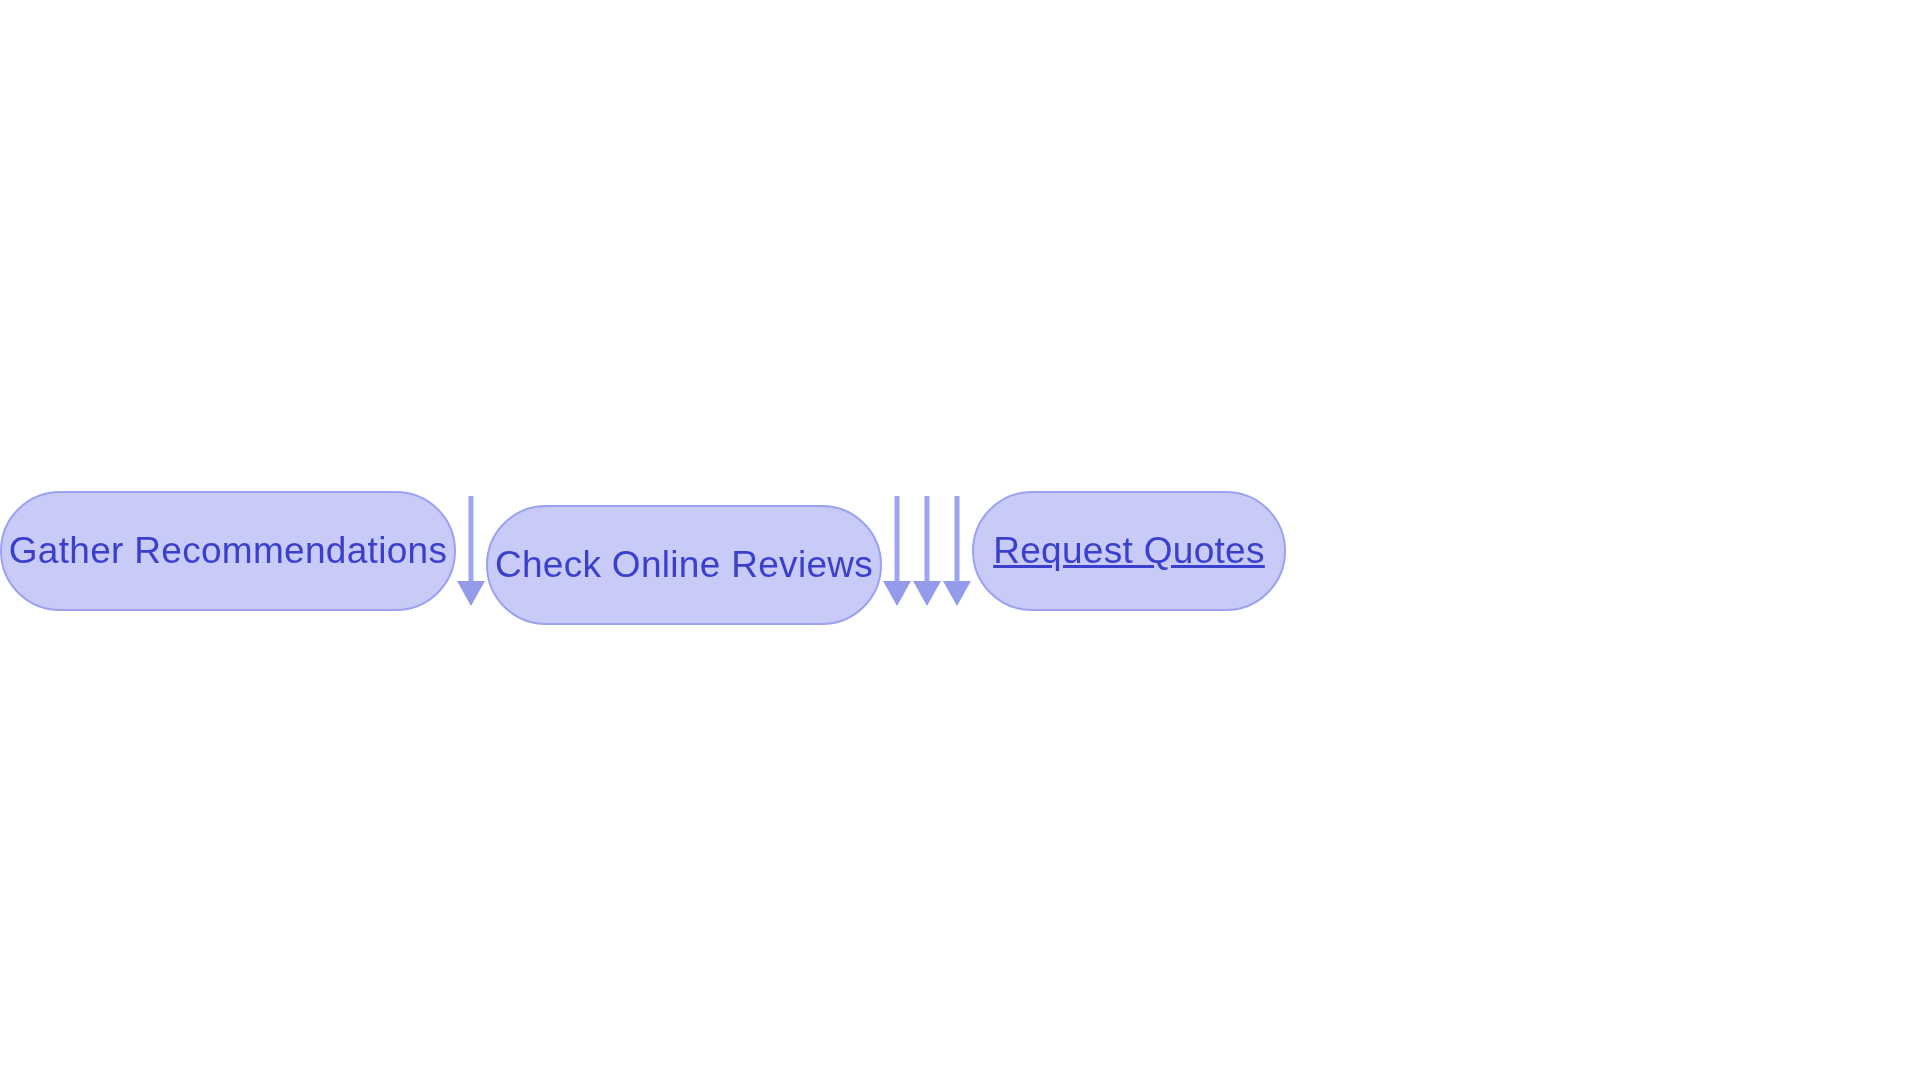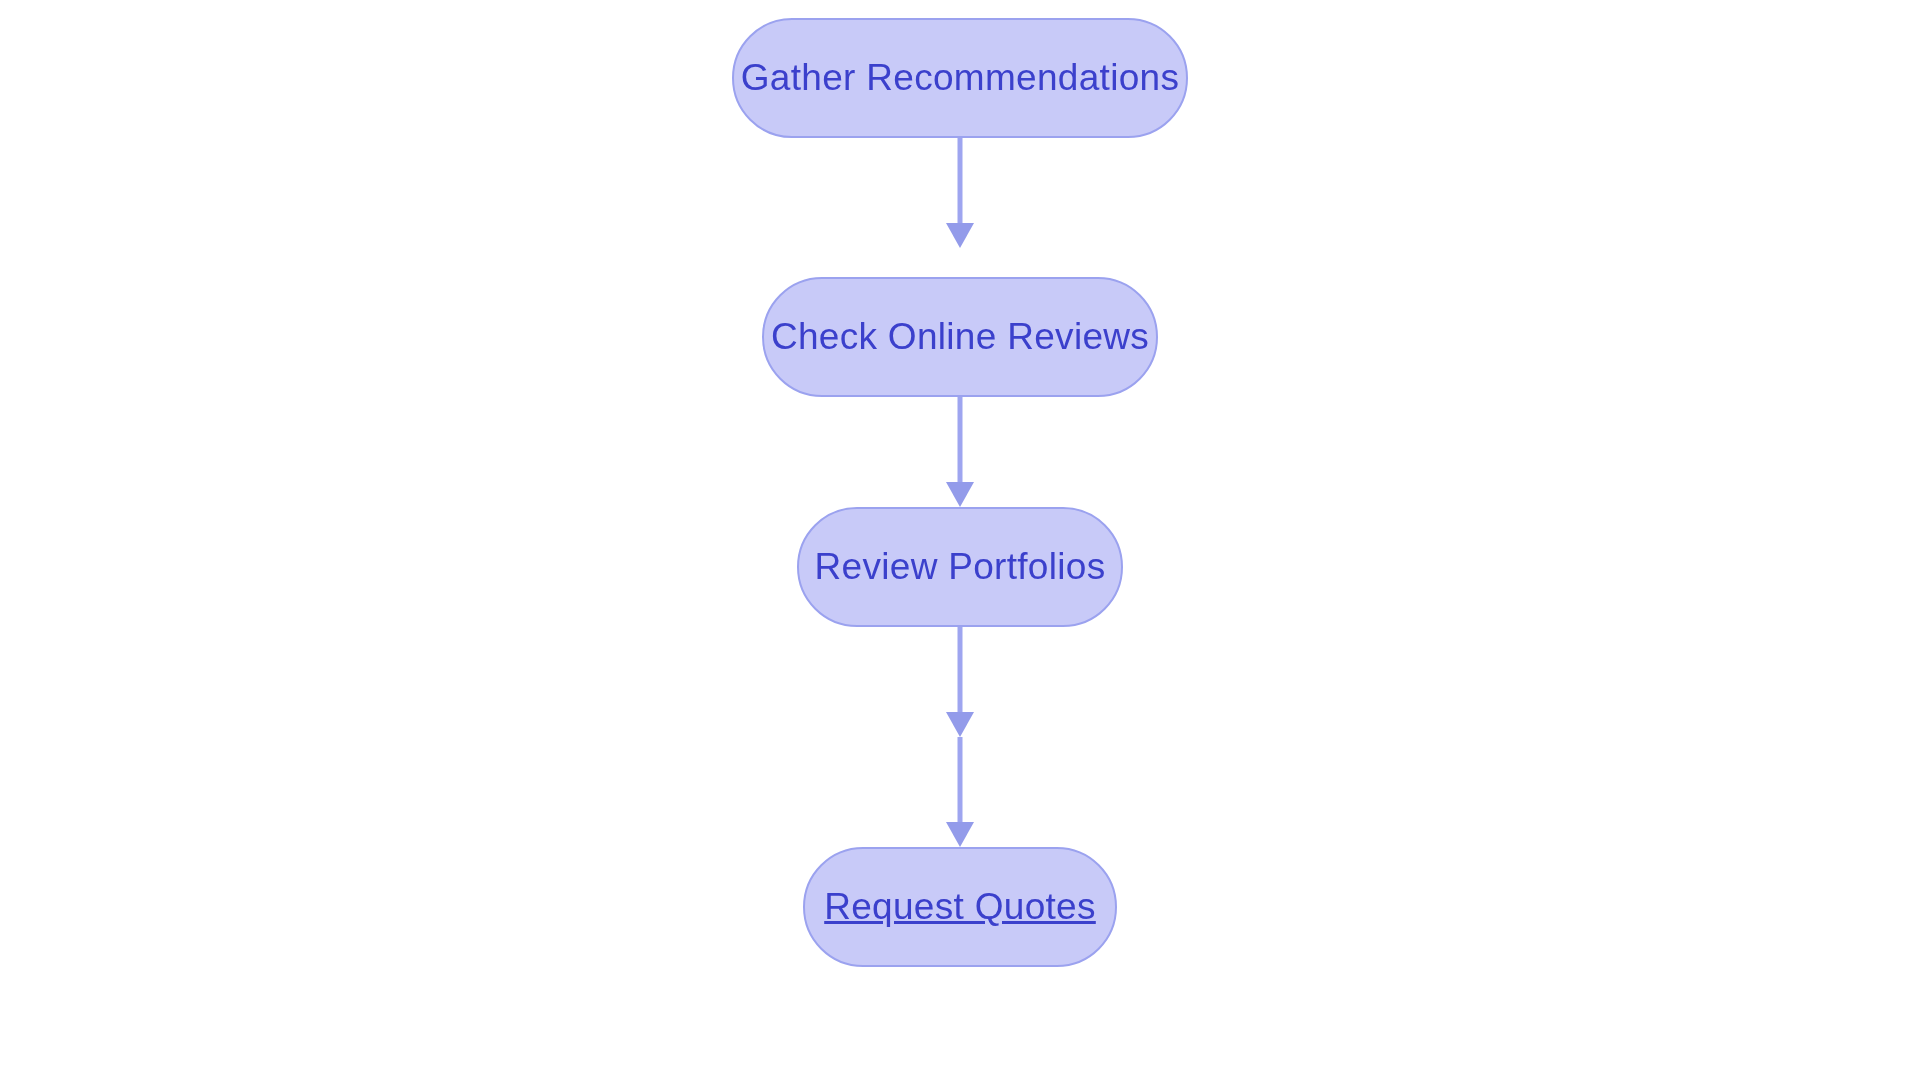--- a/index.html
+++ b/index.html
@@ -13,21 +13,21 @@
     font-family: "Liberation Sans", "DejaVu Sans", sans-serif;
     overflow: hidden;
   }
   .canvas {
     position: relative;
     width: 1920px;
     height: 1083px;
     box-sizing: border-box;
     padding-top: 18px;
     display: flex;
-    flex-direction: column;
+    flex-direction: row;
     align-items: center;
   }
   .node {
     flex: 0 0 auto;
     height: 120px;
     border-radius: 60px;
     background: var(--node-fill, #c8caf8);
     border: 2px solid var(--node-border, #9ba2ef);
     color: var(--node-text, #3b40cc);
     display: flex;
@@ -86,23 +86,20 @@
 
   <div class="node w2">
     <span>Check Online Reviews</span>
   </div>
 
   <div class="connector">
     <div class="line"></div>
     <div class="head"></div>
   </div>
 
-  <div class="node w3">
-    <span>Review Portfolios</span>
-  </div>
 
   <div class="connector">
     <div class="line"></div>
     <div class="head"></div>
   </div>
 
 
   <div class="connector">
     <div class="line"></div>
     <div class="head"></div>

